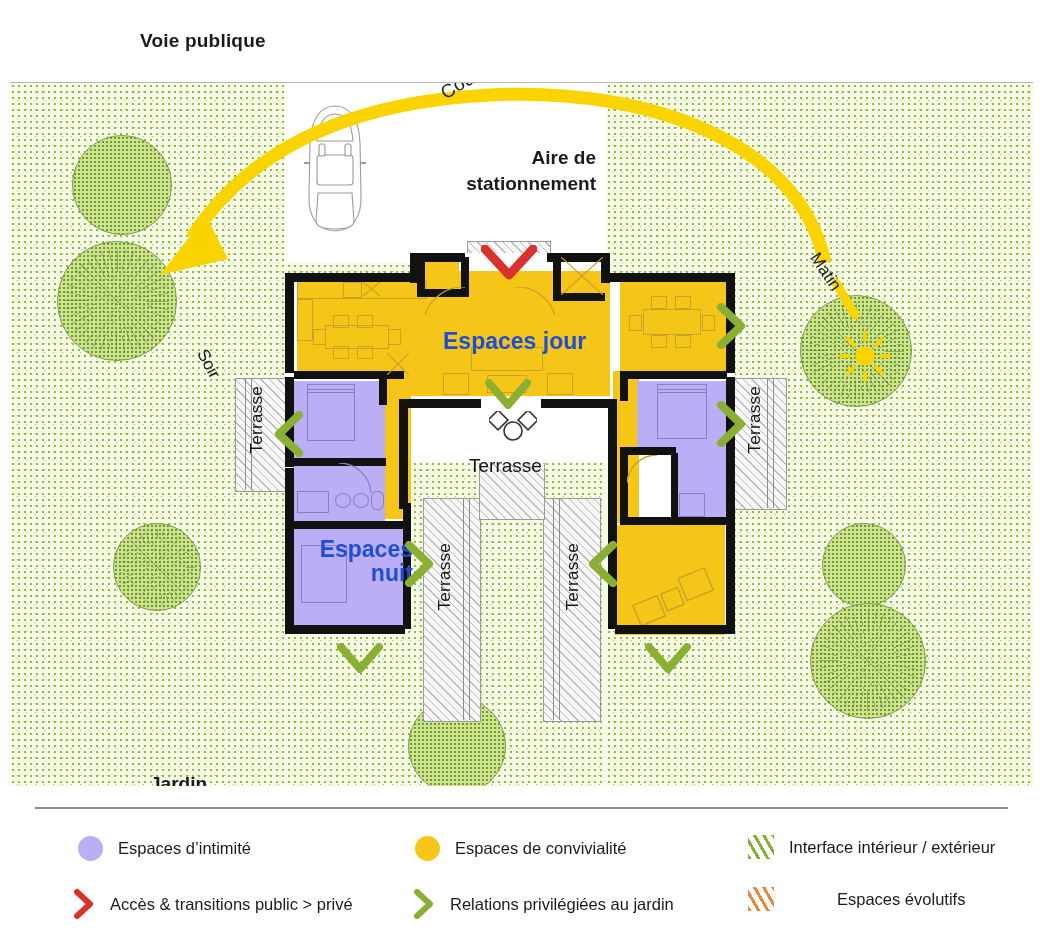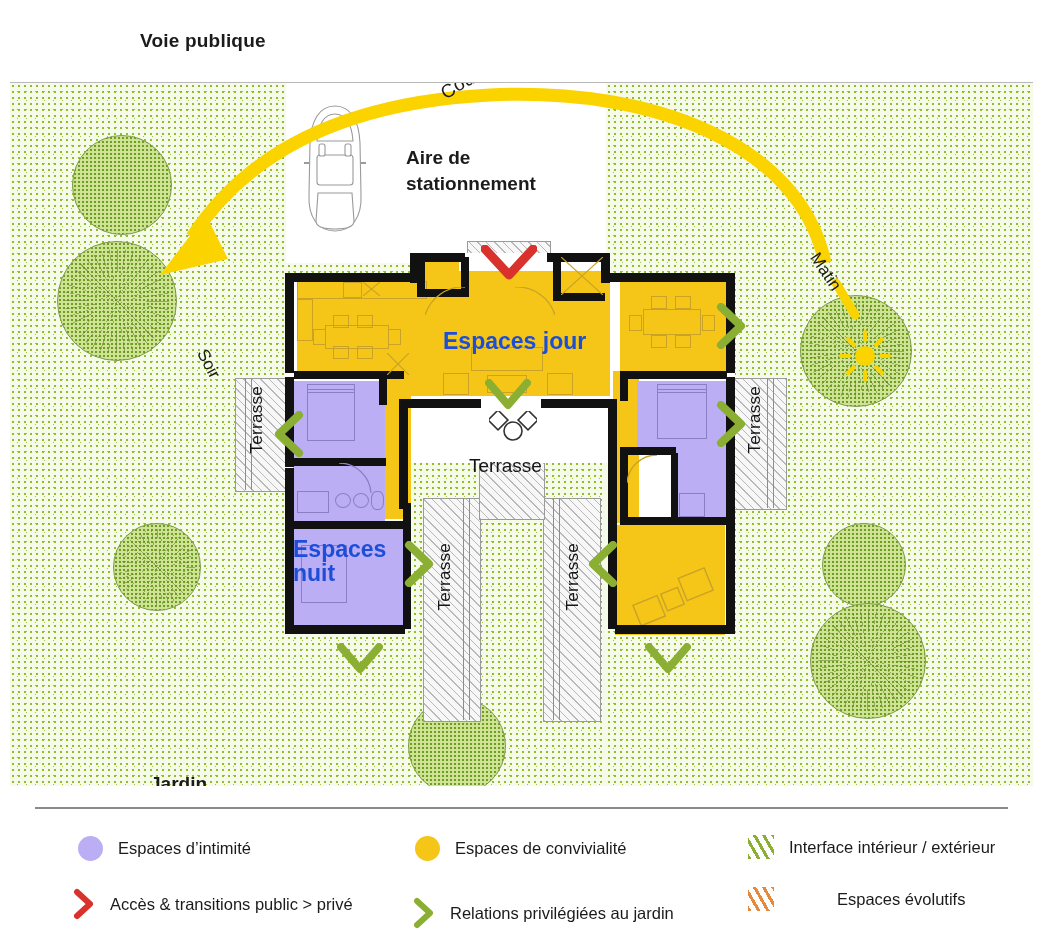--- a/index.html
+++ b/index.html
@@ -16,21 +16,21 @@
   #site{left:10px;top:82px;width:1023px;height:703px;overflow:hidden;background:#ffffff;border-top:1px solid #b9b9b9;}
   .garden{position:absolute;background-color:#f6fae9;
      background-image:
        radial-gradient(#8fbe2a 0.9px, transparent 1.1px),
        radial-gradient(#9ac63a 0.8px, transparent 1.0px);
      background-size:6px 6px, 9px 9px;
      background-position:0 0, 3px 4px;}
 
   
   #driveway{left:276px;top:0px;width:320px;height:180px;background:#fff;}
-  #aire-label{left:396px;top:62px;width:190px;text-align:left;font-size:19px;font-weight:bold;line-height:26px;}
+  #aire-label{left:396px;top:62px;width:190px;text-align:right;font-size:19px;font-weight:bold;line-height:26px;}
 
   
   #car{left:292px;top:20px;width:66px;height:132px;}
 
   
   #arc{left:0;top:-60px;width:1023px;height:330px;pointer-events:none;}
   #soir-label{left:200px;top:263px;font-size:17px;transform:rotate(62deg);transform-origin:0 0;}
   #matin-label{left:812px;top:166px;font-size:17px;transform:rotate(56deg);transform-origin:0 0;}
   #sun-icon{left:827px;top:245px;width:56px;height:56px;}
 
@@ -268,21 +268,21 @@
           <path d="M0 28 A30 30 0 0 1 30 0" stroke="#c9a227" stroke-width="1.3" fill="none"></path>
         </svg>
       <svg class="abs" style="left:286px;top:4px;" width="42" height="38">
           <path d="M0 0 L42 38 M42 0 L0 38" stroke="#c9a227" stroke-width="1.2" fill="none"></path>
         </svg>
       <svg class="abs" style="left:112px;top:100px;" width="22" height="22">
           <path d="M0 0 L22 22 M22 0 L0 22" stroke="#c9a227" stroke-width="1.2" fill="none"></path>
         </svg>
 
       <div class="zonelabel" style="left:168px;top:76px;font-size:23px;">Espaces jour</div>
-      <div class="zonelabel" style="left:18px;top:284px;font-size:23px;width:120px;text-align:left;">
+      <div class="zonelabel" style="left:18px;top:284px;font-size:23px;width:120px;text-align:right;">
         <span>Espaces</span><br>
         <span>nuit</span>
       </div>
       <div class="abs" style="left:194px;top:202px;font-size:19px;color:#141414;">Terrasse</div>
       <div class="terr-v" style="left:-28px;top:133px;">Terrasse</div>
       <div class="terr-v" style="left:470px;top:133px;">Terrasse</div>
       <div class="terr-v" style="left:160px;top:290px;">Terrasse</div>
       <div class="terr-v" style="left:288px;top:290px;">Terrasse</div>
 
       <svg class="chev" style="left:206px;top:-8px;" width="56" height="38">
@@ -373,21 +373,21 @@
       <span class="lgtext">Interface intérieur / extérieur</span>
     </div>
 
     <div class="lgrow" style="left:72px;top:68px;">
       <svg class="chevswatch" viewBox="0 0 24 32">
         <path d="M5 4 L18 16 L5 28" stroke="#D9322C" stroke-width="6" fill="none" stroke-linecap="round" stroke-linejoin="round"></path>
       </svg>
       <span class="lgtext">Accès &amp; transitions public &gt; privé</span>
     </div>
 
-    <div class="lgrow" style="left:412px;top:77px;">
+    <div class="lgrow" style="left:412px;top:68px;">
       <svg class="chevswatch" viewBox="0 0 24 32">
         <path d="M5 4 L18 16 L5 28" stroke="#8BAF33" stroke-width="6" fill="none" stroke-linecap="round" stroke-linejoin="round"></path>
       </svg>
       <span class="lgtext">Relations privilégiées au jardin</span>
     </div>
 
     <div class="lgrow" style="left:748px;top:67px;gap:48px;">
       <span class="swatch-hatch" style="background-image:repeating-linear-gradient(60deg,#E8883A 0 3px,transparent 3px 8px);"></span>
       <span class="lgtext">Espaces évolutifs</span>
     </div>

